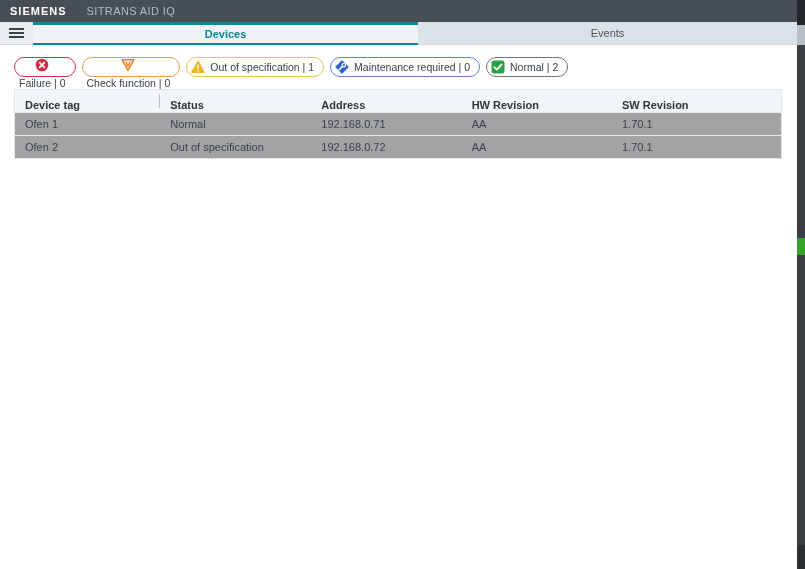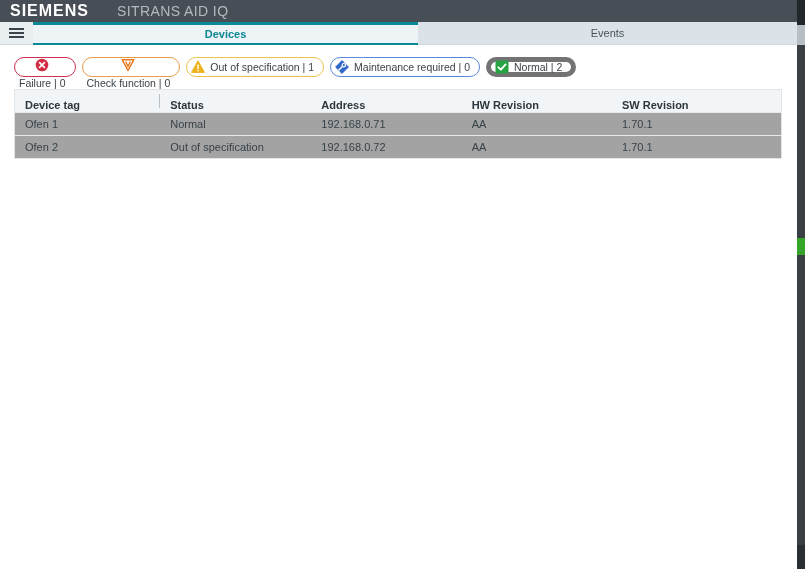--- a/index.html
+++ b/index.html
@@ -12,24 +12,24 @@
   .page { position: relative; width: 805px; height: 569px; background: #fff; }
   .content { position: absolute; left: 0; top: 0; width: 797px; height: 569px; }
 
   
   .app-header {
     height: 22px; background: #474e55;
     display: flex; align-items: center;
     padding-left: 10px;
   }
   .brand {
-    color: #ffffff; font-weight: bold; font-size: 16px; letter-spacing: 1px;
+    color: #ffffff; font-weight: bold; font-size: 11px; letter-spacing: 1px;
   }
   .app-title {
-    color: #b4bbc0; font-size: 14px; margin-left: 28px; letter-spacing: 0.4px;
+    color: #b4bbc0; font-size: 11px; margin-left: 20px; letter-spacing: 0.4px;
   }
 
   
   .tab-bar { height: 23px; display: flex; border-radius: 11px; }
   .menu-btn {
     width: 33px; background: #e9eef1;
     display: flex; flex-direction: column; justify-content: center; align-items: center;
     gap: 2px; cursor: pointer; border-bottom: 1px solid #cfd8dc;
   }
   .menu-btn .bar { width: 15px; height: 2px; background: #3b444a; }
@@ -54,21 +54,21 @@
     display: inline-flex; align-items: center; gap: 5px;
     height: 20px; padding: 0 9px 0 4px;
     border-radius: 10px; background: #fff;
     font-size: 10.5px; color: #3a4349; cursor: pointer; white-space: nowrap;
   }
   .pill svg { display: block; }
   .pill-failure      { border: 1px solid #cf3050; flex-direction: column; }
   .pill-checkfn      { border: 1px solid #e89b4a; flex-direction: column; }
   .pill-outofspec    { border: 1px solid #e9c34a; }
   .pill-maintenance  { border: 1px solid #5c86d6; }
-  .pill-normal       { border: 5px solid #737373; }
+  .pill-normal       { border: 1px solid #737373; }
 
   
   .device-table-wrap { margin: 12px 15px 0 14px; }
   table.device-table {
     width: 100%; border-collapse: collapse; table-layout: fixed;
     border: 1px solid #dfe5e9; font-size: 11px;
   }
   .device-table th {
     height: 23px; background: #f1f5f8; color: #2c363c;
     font-weight: bold; text-align: left; padding: 8px 0 0 10px;

